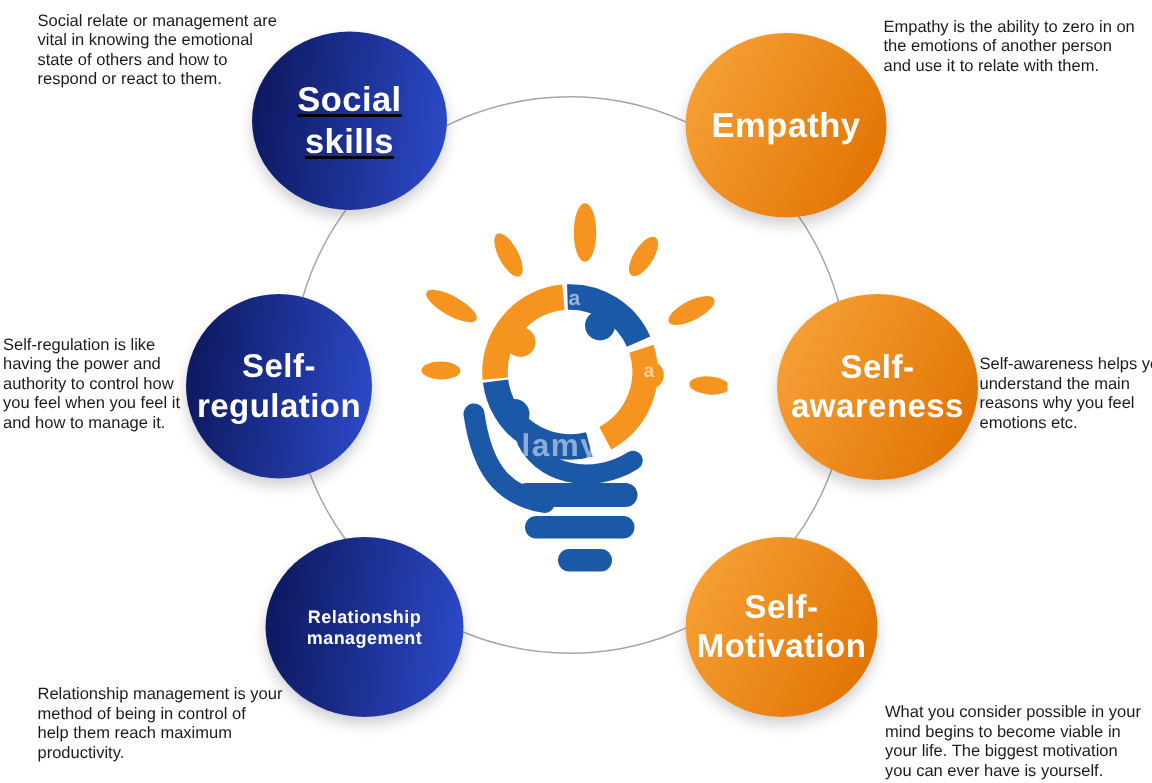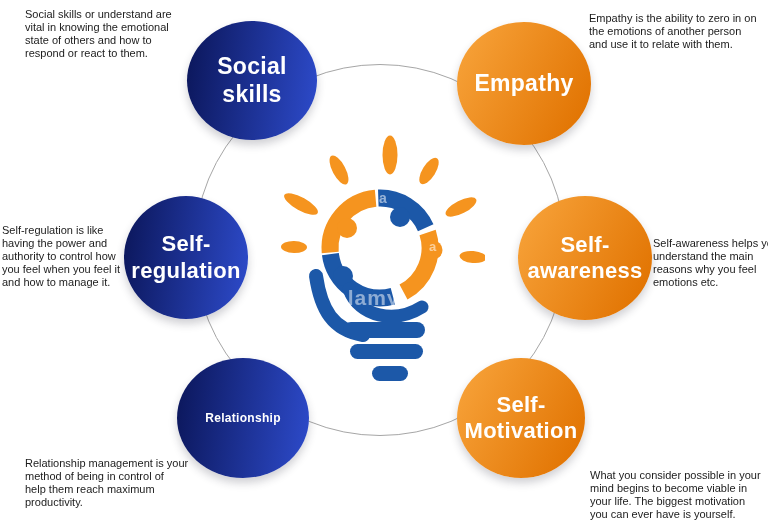--- a/index.html
+++ b/index.html
@@ -79,21 +79,21 @@
     <rect x="68" y="194" width="82" height="16" rx="8" stroke="none"></rect>
     <rect x="75" y="216" width="73" height="15" rx="7.5" stroke="none"></rect>
     <rect x="97" y="238" width="36" height="15" rx="7.5" stroke="none"></rect>
   </g>
 </svg>
 
 <div class="wm-center">alamy</div>
 <div class="wm-a wm-a1">a</div>
 <div class="wm-a wm-a2">a</div>
 
-<div class="bubble blue" style="left:187px;top:21px;width:130px;height:119px;">
+<div class="bubble blue" style="left:168px;top:21px;width:130px;height:119px;text-decoration:underline;">
   <div class="bubble-label" style="font-size:23px;">
     <div>Social</div>
     <div>skills</div>
   </div>
 </div>
 
 <div class="bubble orange" style="left:457px;top:22px;width:134px;height:123px;">
   <div class="bubble-label" style="font-size:23px;">
     <div>Empathy</div>
   </div>
@@ -109,32 +109,33 @@
 <div class="bubble orange" style="left:518px;top:196px;width:134px;height:124px;">
   <div class="bubble-label" style="font-size:22px;">
     <div>Self-</div>
     <div>awareness</div>
   </div>
 </div>
 
 <div class="bubble blue" style="left:177px;top:358px;width:132px;height:120px;">
   <div class="bubble-label" style="font-size:12px;">
     <div>Relationship</div>
+    <div>management</div>
   </div>
 </div>
 
 <div class="bubble orange" style="left:457px;top:358px;width:128px;height:120px;">
   <div class="bubble-label" style="font-size:22px;">
     <div>Self-</div>
     <div>Motivation</div>
   </div>
 </div>
 
 <div class="desc" style="left:25px;top:8px;">
-  <div>Social skills or understand are</div>
+  <div>Social relate or management are</div>
   <div>vital in knowing the emotional</div>
   <div>state of others and how to</div>
   <div>respond or react to them.</div>
 </div>
 
 <div class="desc" style="left:589px;top:12px;">
   <div>Empathy is the ability to zero in on</div>
   <div>the emotions of another person</div>
   <div>and use it to relate with them.</div>
 </div>

